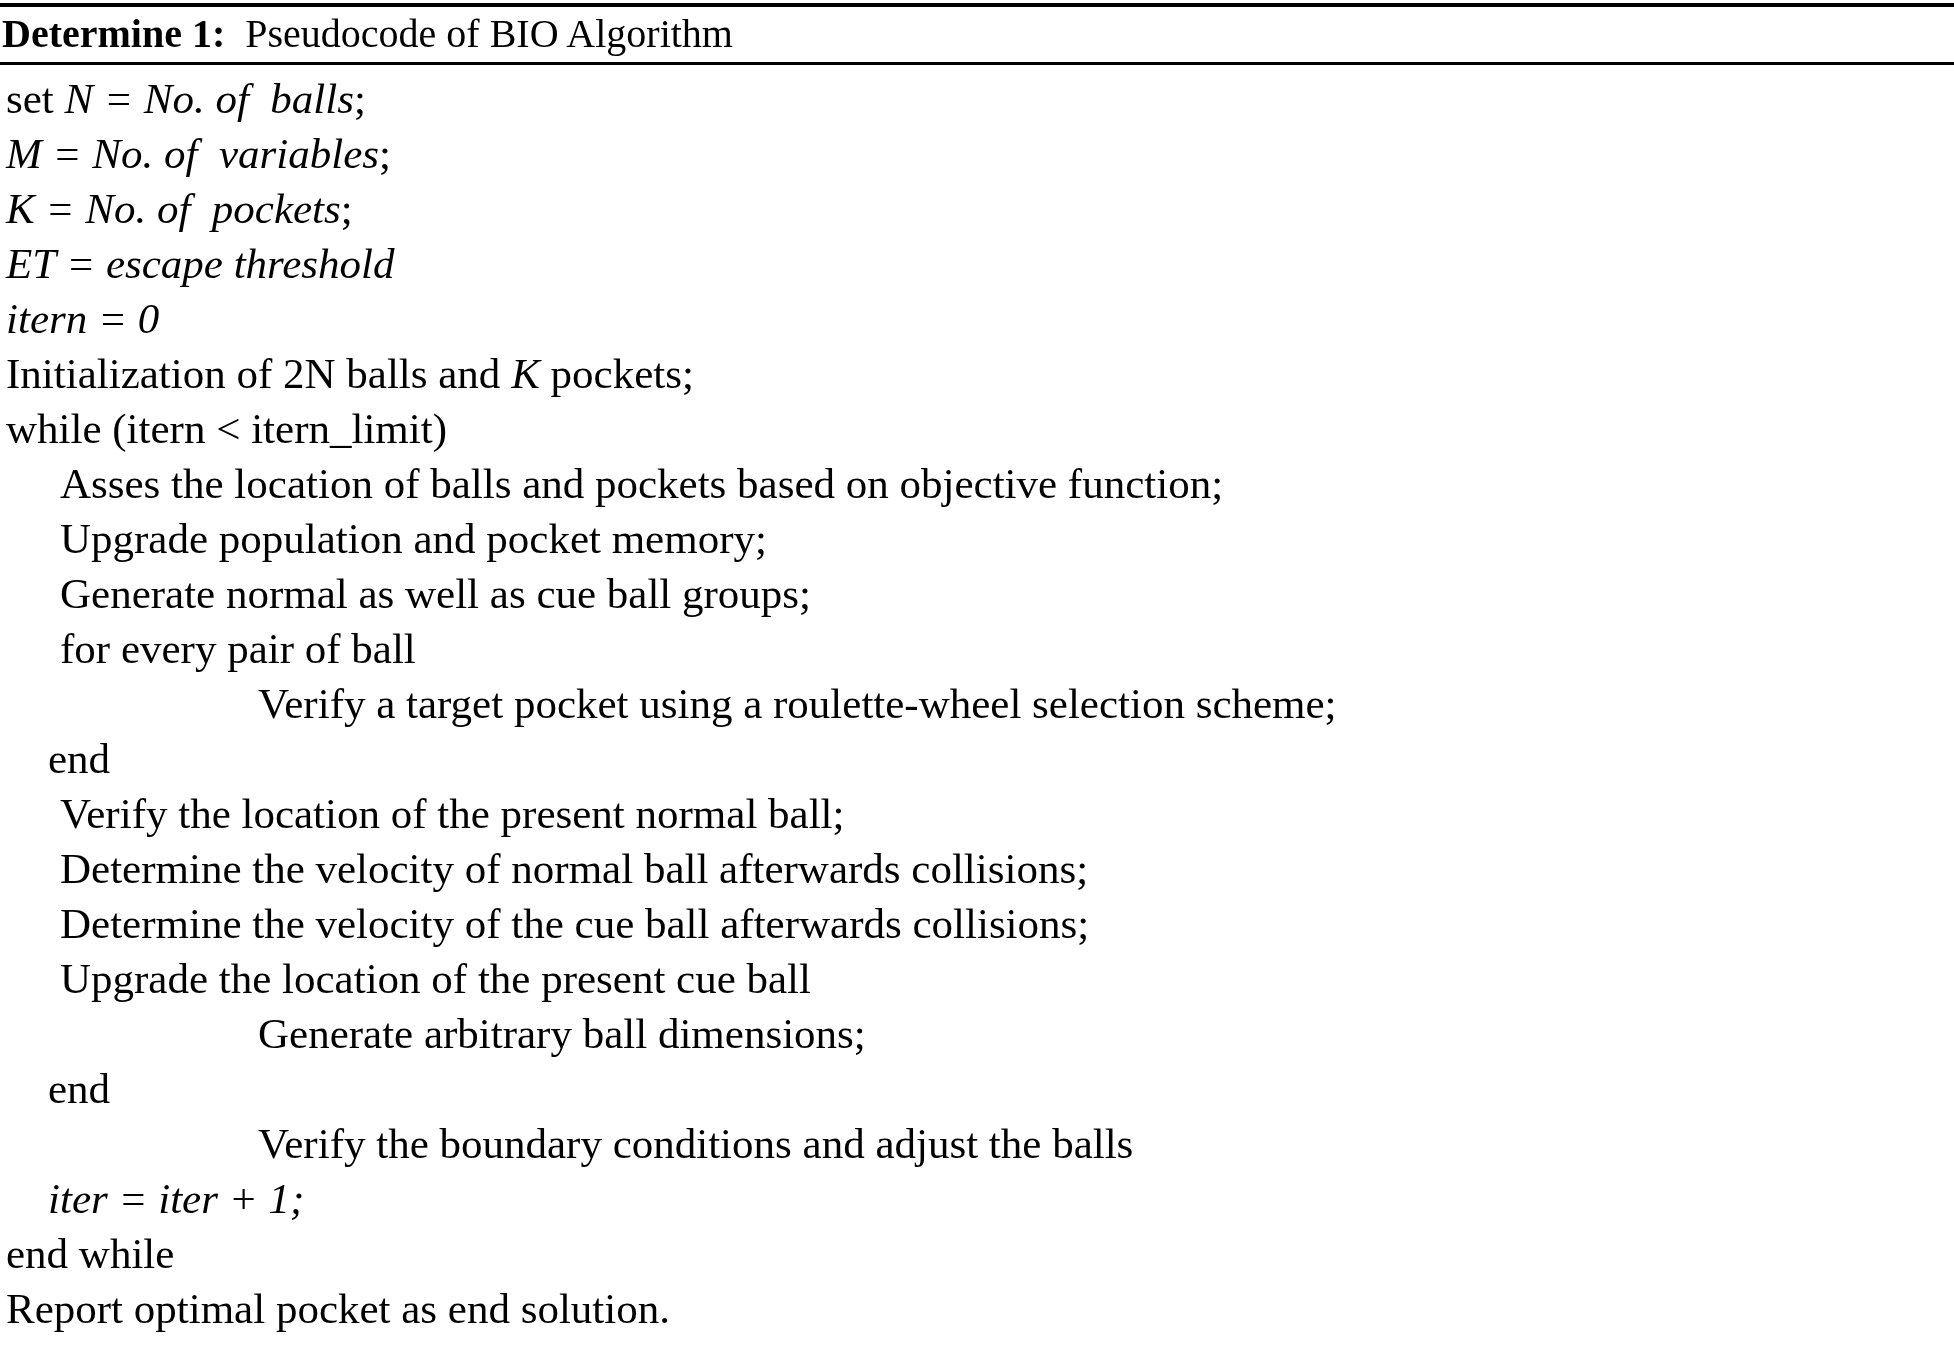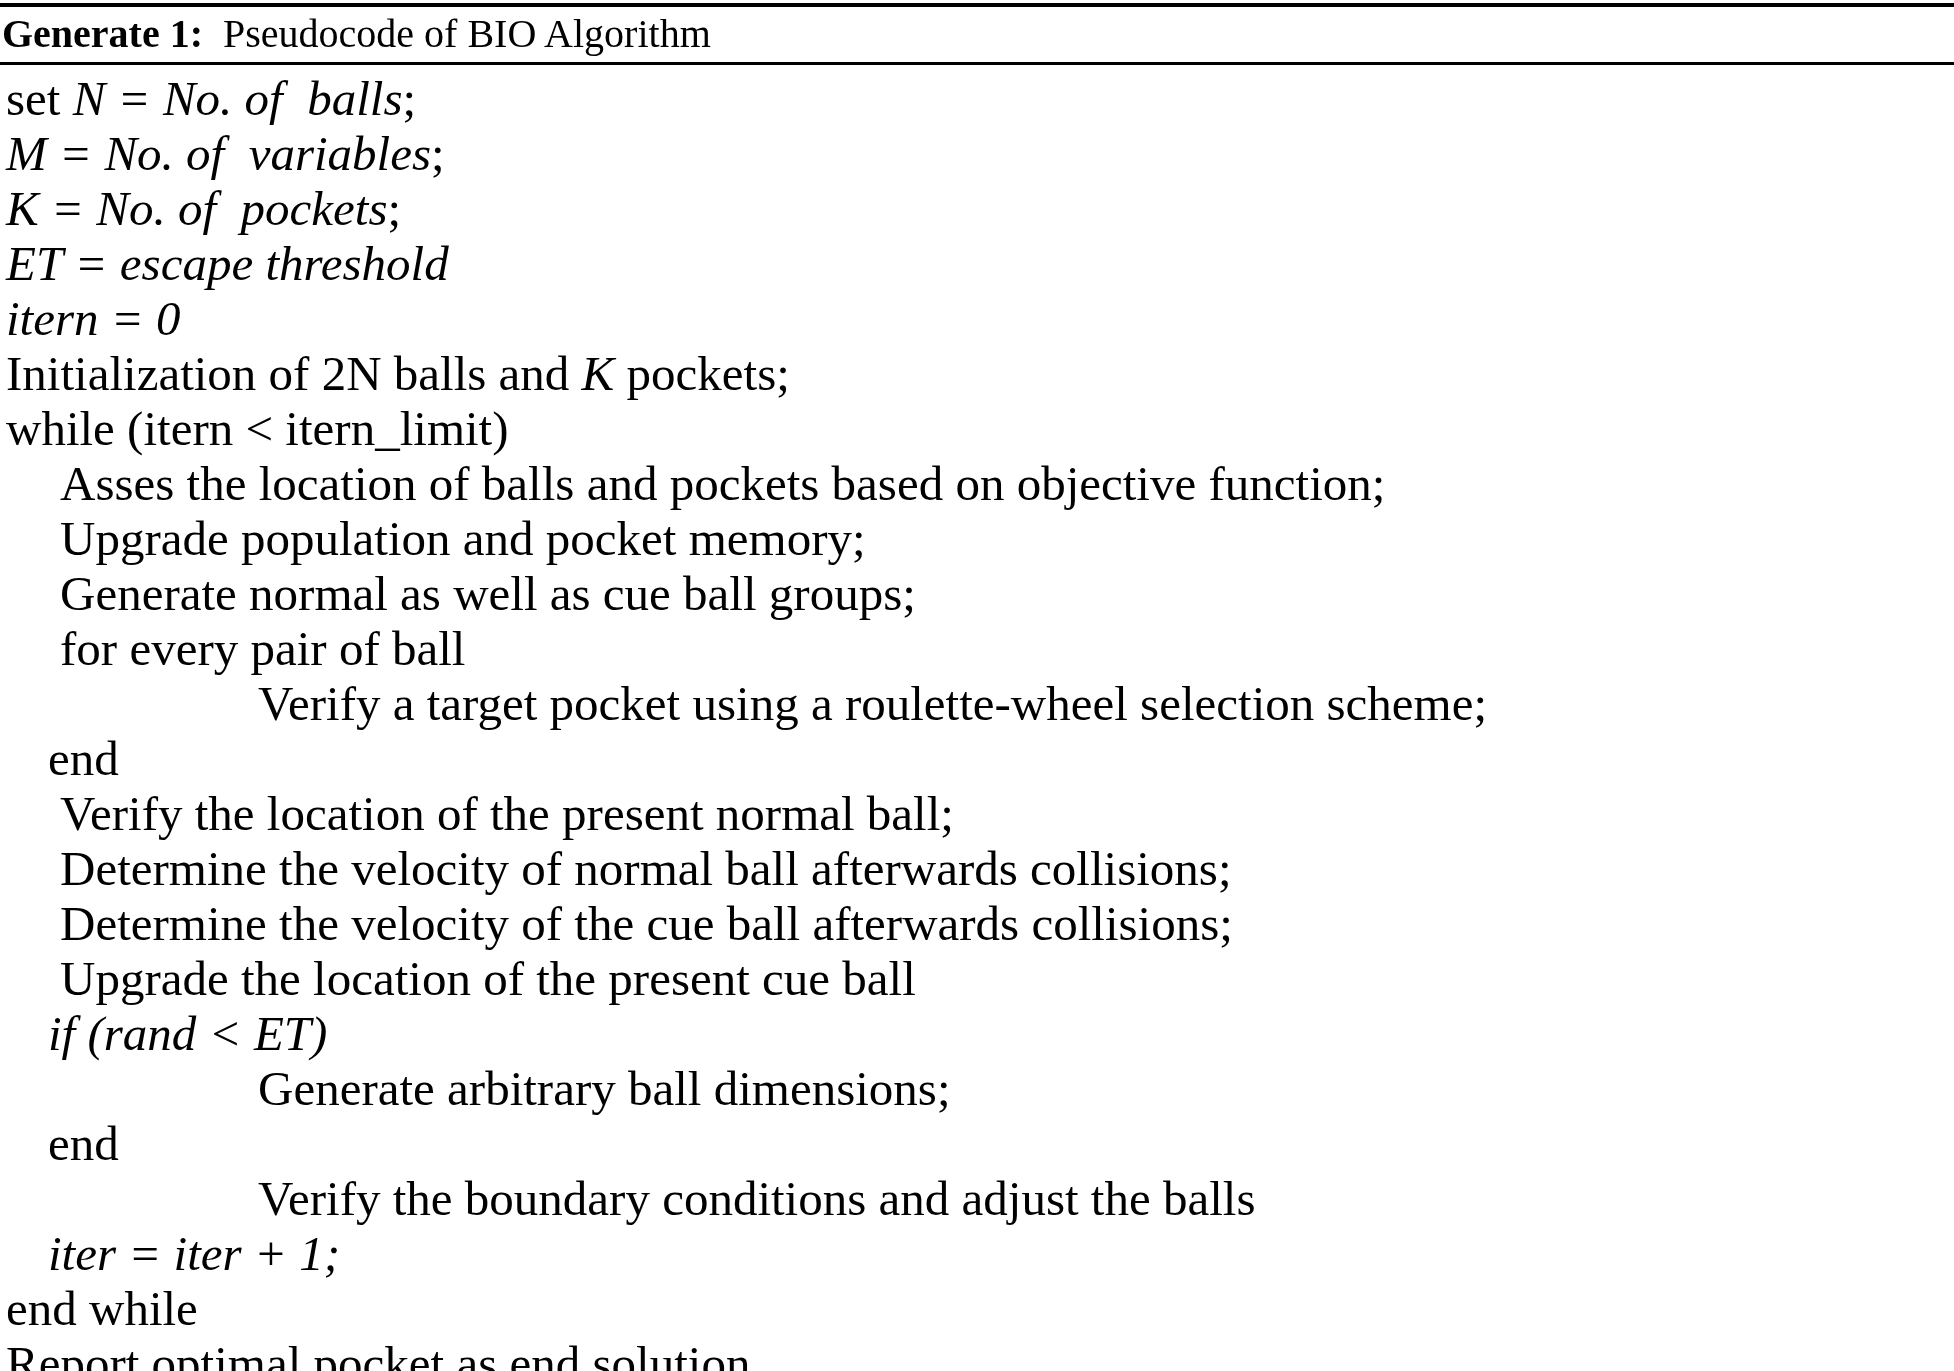--- a/index.html
+++ b/index.html
@@ -44,21 +44,21 @@
   }
   .caption .caption-title {
     font-weight: normal;
   }
 
   .code-body {
     padding: 6px 0 6px 0;
   }
 
   .code-line {
-    font-size: 49px;
+    font-size: 43px;
     line-height: 55px;
     height: 55px;
     white-space: pre;
     letter-spacing: 0px;
   }
 
   
   .ind-0  { padding-left: 6px;   }
   .ind-h  { padding-left: 48px; }  
   .ind-1  { padding-left: 60px; }
@@ -71,21 +71,21 @@
     font-style: normal;
   }
 </style>
 </head>
 <body>
 
 <div class="algorithm-float">
 
   <div class="rule-top"></div>
 
-  <div class="caption"><span class="caption-label">Generate 1:</span><span class="caption-title">&nbsp; </span><span class="caption-title">Pseudocode of BIO Algorithm</span></div>
+  <div class="caption"><span class="caption-label">Determine 1:</span><span class="caption-title">&nbsp; </span><span class="caption-title">Pseudocode of BIO Algorithm</span></div>
 
   <div class="rule-mid"></div>
 
   <div class="code-body" id="code-body">
       <div class="code-line ind-0"><span class="rm">set </span><span class="it">N = No. of  balls</span><span class="rm">;</span></div>
       <div class="code-line ind-0"><span class="it">M = No. of  variables</span><span class="rm">;</span></div>
       <div class="code-line ind-0"><span class="it">K = No. of  pockets</span><span class="rm">;</span></div>
       <div class="code-line ind-0"><span class="it">ET = escape threshold</span></div>
       <div class="code-line ind-0"><span class="it">itern = 0</span></div>
       <div class="code-line ind-0"><span class="rm">Initialization of 2N balls and </span><span class="it">K</span><span class="rm"> pockets;</span></div>
@@ -93,21 +93,20 @@
       <div class="code-line ind-1"><span class="rm">Asses the location of balls and pockets based on objective function;</span></div>
       <div class="code-line ind-1"><span class="rm">Upgrade population and pocket memory;</span></div>
       <div class="code-line ind-1"><span class="rm">Generate normal as well as cue ball groups;</span></div>
       <div class="code-line ind-1"><span class="rm">for every pair of ball</span></div>
       <div class="code-line ind-2"><span class="rm">Verify a target pocket using a roulette-wheel selection scheme;</span></div>
       <div class="code-line ind-h"><span class="rm">end</span></div>
       <div class="code-line ind-1"><span class="rm">Verify the location of the present normal ball;</span></div>
       <div class="code-line ind-1"><span class="rm">Determine the velocity of normal ball afterwards collisions;</span></div>
       <div class="code-line ind-1"><span class="rm">Determine the velocity of the cue ball afterwards collisions;</span></div>
       <div class="code-line ind-1"><span class="rm">Upgrade the location of the present cue ball</span></div>
-      <div class="code-line ind-h"><span class="it">if </span><span class="it">(rand &lt; ET)</span></div>
       <div class="code-line ind-2"><span class="rm">Generate arbitrary ball dimensions;</span></div>
       <div class="code-line ind-h"><span class="rm">end</span></div>
       <div class="code-line ind-2"><span class="rm">Verify the boundary conditions and adjust the balls</span></div>
       <div class="code-line ind-h"><span class="it">iter = iter + 1;</span></div>
       <div class="code-line ind-0"><span class="rm">end while</span></div>
       <div class="code-line ind-0"><span class="rm">Report optimal pocket as end solution.</span></div>
     </div>
 
 </div>
 

